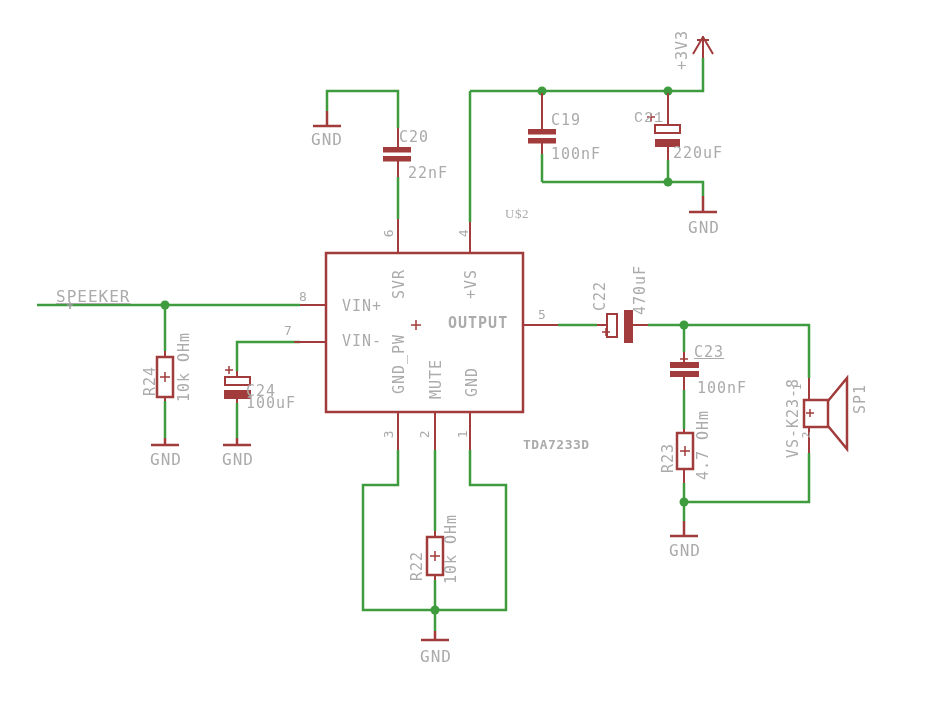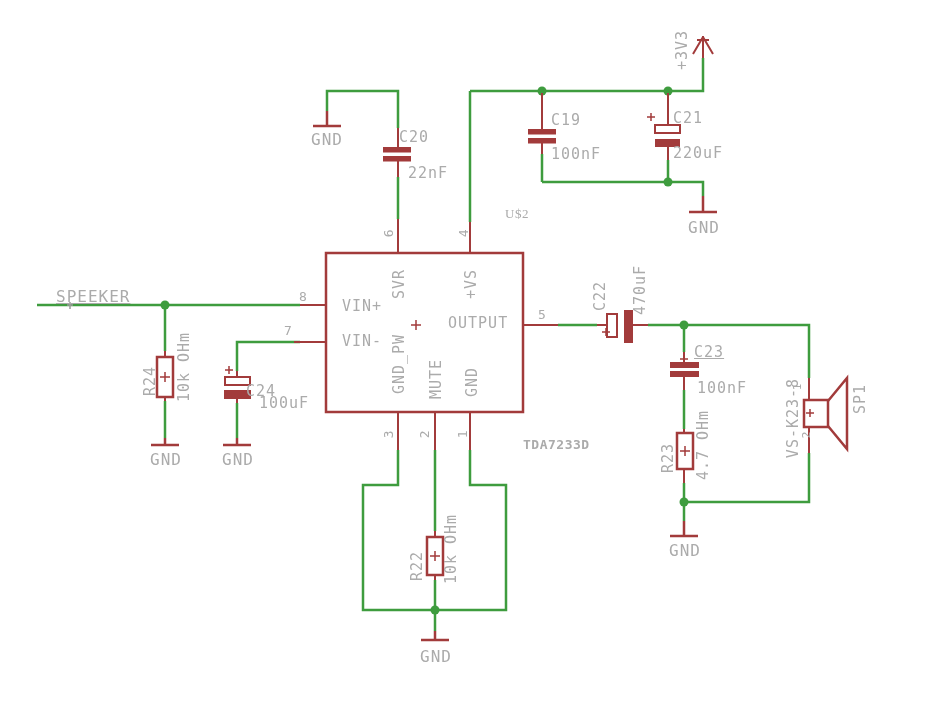--- a/index.html
+++ b/index.html
@@ -173,48 +173,48 @@
   <span class="lbl ctr fs16" style="left:166px;top:452px;">GND</span>
   <span class="lbl ctr fs16" style="left:238px;top:452px;">GND</span>
   <span class="lbl ctr fs16" style="left:685px;top:543px;">GND</span>
   <span class="lbl ctr fs16" style="left:436px;top:649px;">GND</span>
 
   <span class="lbl fs13" style="left:505px;top:207px;font-family:Liberation Serif, serif;">U$2</span>
   <span class="lbl fs13" style="left:523px;top:438px;font-weight:bold;">TDA7233D</span>
 
   <span class="lbl" style="left:342px;top:299px;">VIN+</span>
   <span class="lbl" style="left:342px;top:334px;">VIN-</span>
-  <span class="lbl" style="left:448px;top:316px;">OUTPUT</span>
+  <span class="lbl" style="left:448px;top:316px;font-weight:bold;">OUTPUT</span>
   <span class="lbl rot" style="left:399px;top:284px;">SVR</span>
   <span class="lbl rot" style="left:471px;top:284px;">+VS</span>
   <span class="lbl rot" style="left:399px;top:364px;">GND_PW</span>
   <span class="lbl rot" style="left:436px;top:379px;">MUTE</span>
   <span class="lbl rot" style="left:472px;top:382px;">GND</span>
 
   <span class="lbl fs13" style="left:299px;top:290px;">8</span>
   <span class="lbl fs13" style="left:284px;top:324px;">7</span>
   <span class="lbl fs13" style="left:538px;top:308px;">5</span>
   <span class="lbl rot fs13" style="left:388px;top:233px;">6</span>
   <span class="lbl rot fs13" style="left:463px;top:233px;">4</span>
   <span class="lbl rot fs13" style="left:388px;top:434px;">3</span>
   <span class="lbl rot fs13" style="left:424px;top:434px;">2</span>
   <span class="lbl rot fs13" style="left:462px;top:434px;">1</span>
 
   <span class="lbl" style="left:399px;top:130px;">C20</span>
   <span class="lbl" style="left:408px;top:166px;">22nF</span>
   <span class="lbl" style="left:551px;top:113px;">C19</span>
   <span class="lbl" style="left:551px;top:147px;">100nF</span>
-  <span class="lbl" style="left:673px;top:111px;">C21</span>
+  <span class="lbl" style="left:634px;top:111px;font-family:Liberation Mono, monospace;">C21</span>
   <span class="lbl" style="left:673px;top:146px;">220uF</span>
   <span class="lbl rot" style="left:600px;top:296px;">C22</span>
   <span class="lbl rot" style="left:640px;top:290px;">470uF</span>
   <span class="lbl" style="left:694px;top:345px;text-decoration:underline;">C23</span>
   <span class="lbl" style="left:697px;top:381px;">100nF</span>
   <span class="lbl" style="left:246px;top:364px;margin-top:20px;">C24</span>
-  <span class="lbl" style="left:246px;top:396px;margin-left:13px;">100uF</span>
+  <span class="lbl" style="left:246px;top:396px;">100uF</span>
 
   <span class="lbl rot" style="left:150px;top:381px;">R24</span>
   <span class="lbl rot" style="left:184px;top:367px;">10k OHm</span>
   <span class="lbl rot" style="left:417px;top:566px;">R22</span>
   <span class="lbl rot" style="left:451px;top:549px;">10k OHm</span>
   <span class="lbl rot" style="left:668px;top:458px;">R23</span>
   <span class="lbl rot" style="left:703px;top:445px;">4.7 OHm</span>
 
   <span class="lbl rot" style="left:793px;top:418px;">VS-K23-8</span>
   <span class="lbl rot" style="left:860px;top:399px;">SP1</span>

